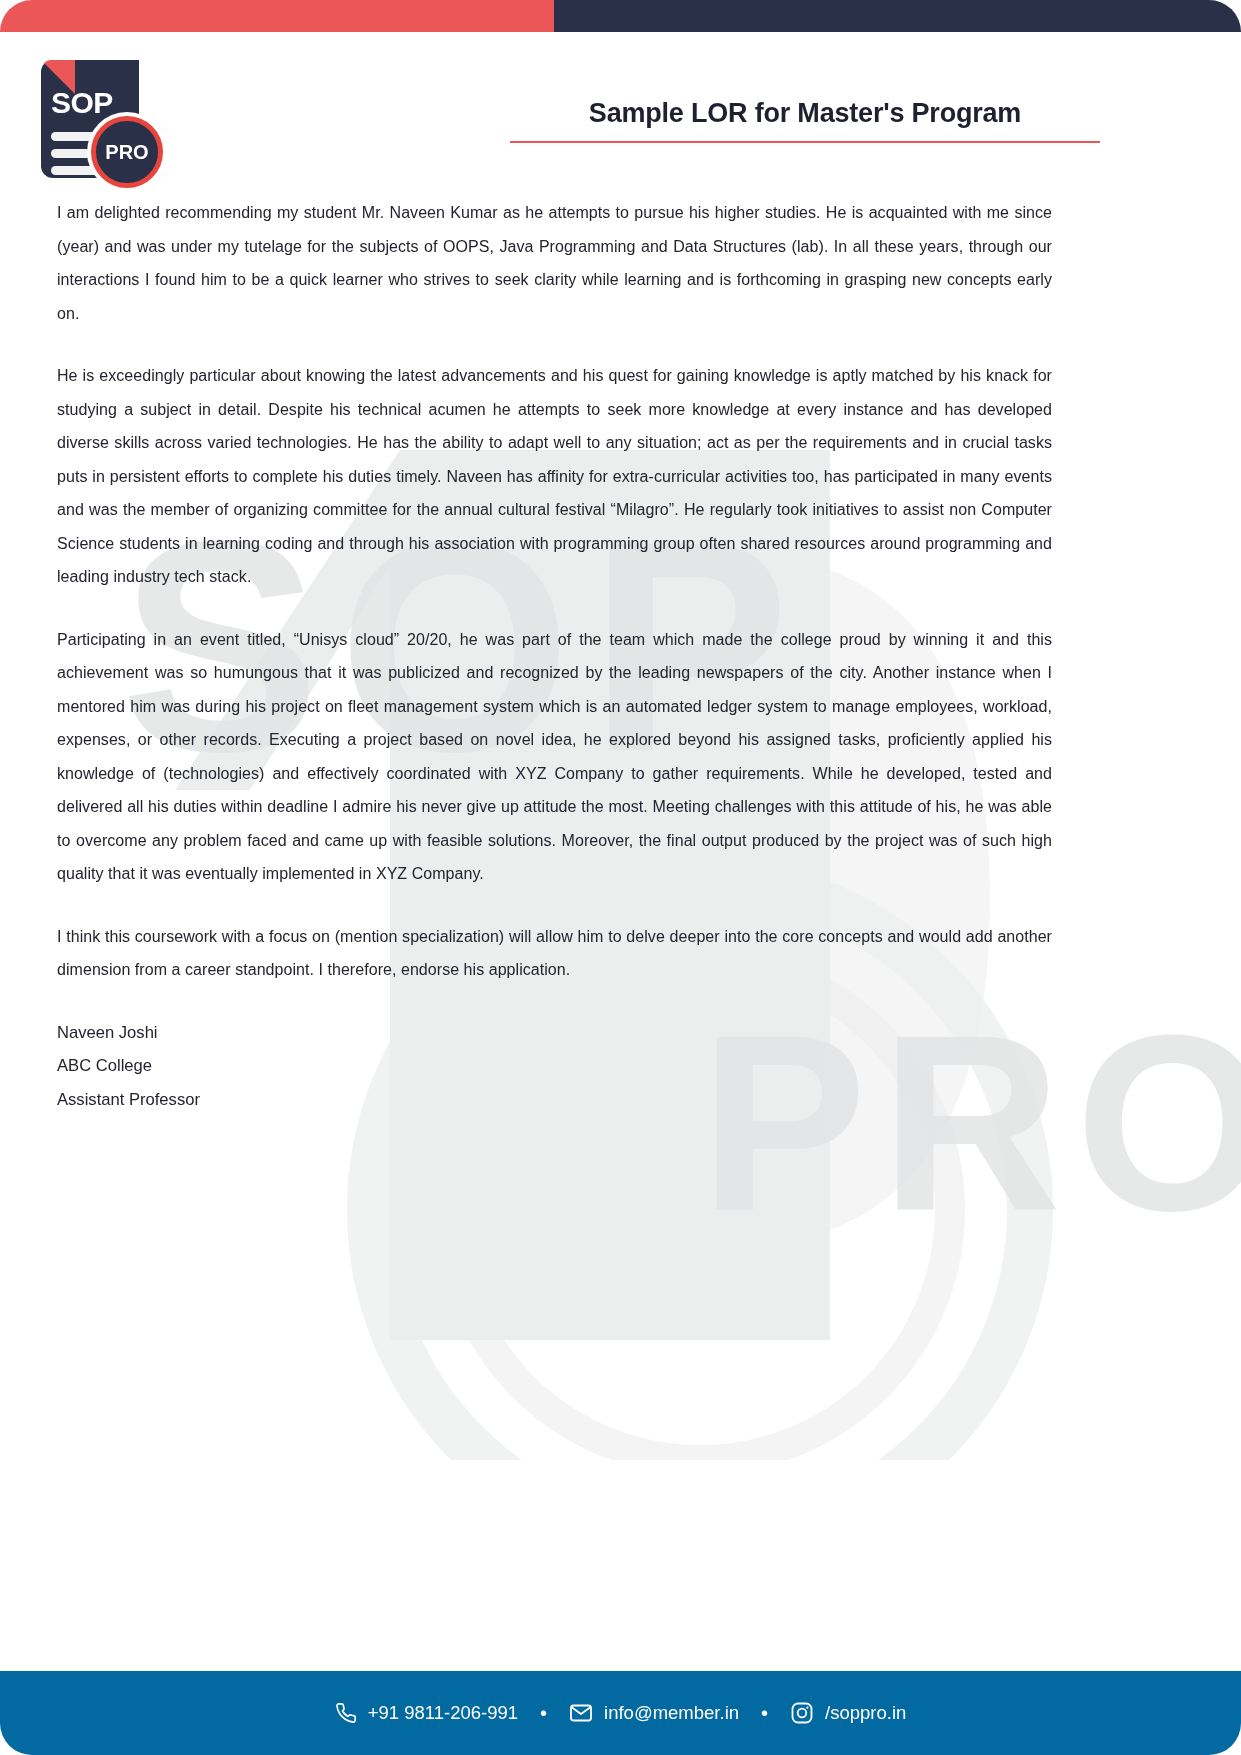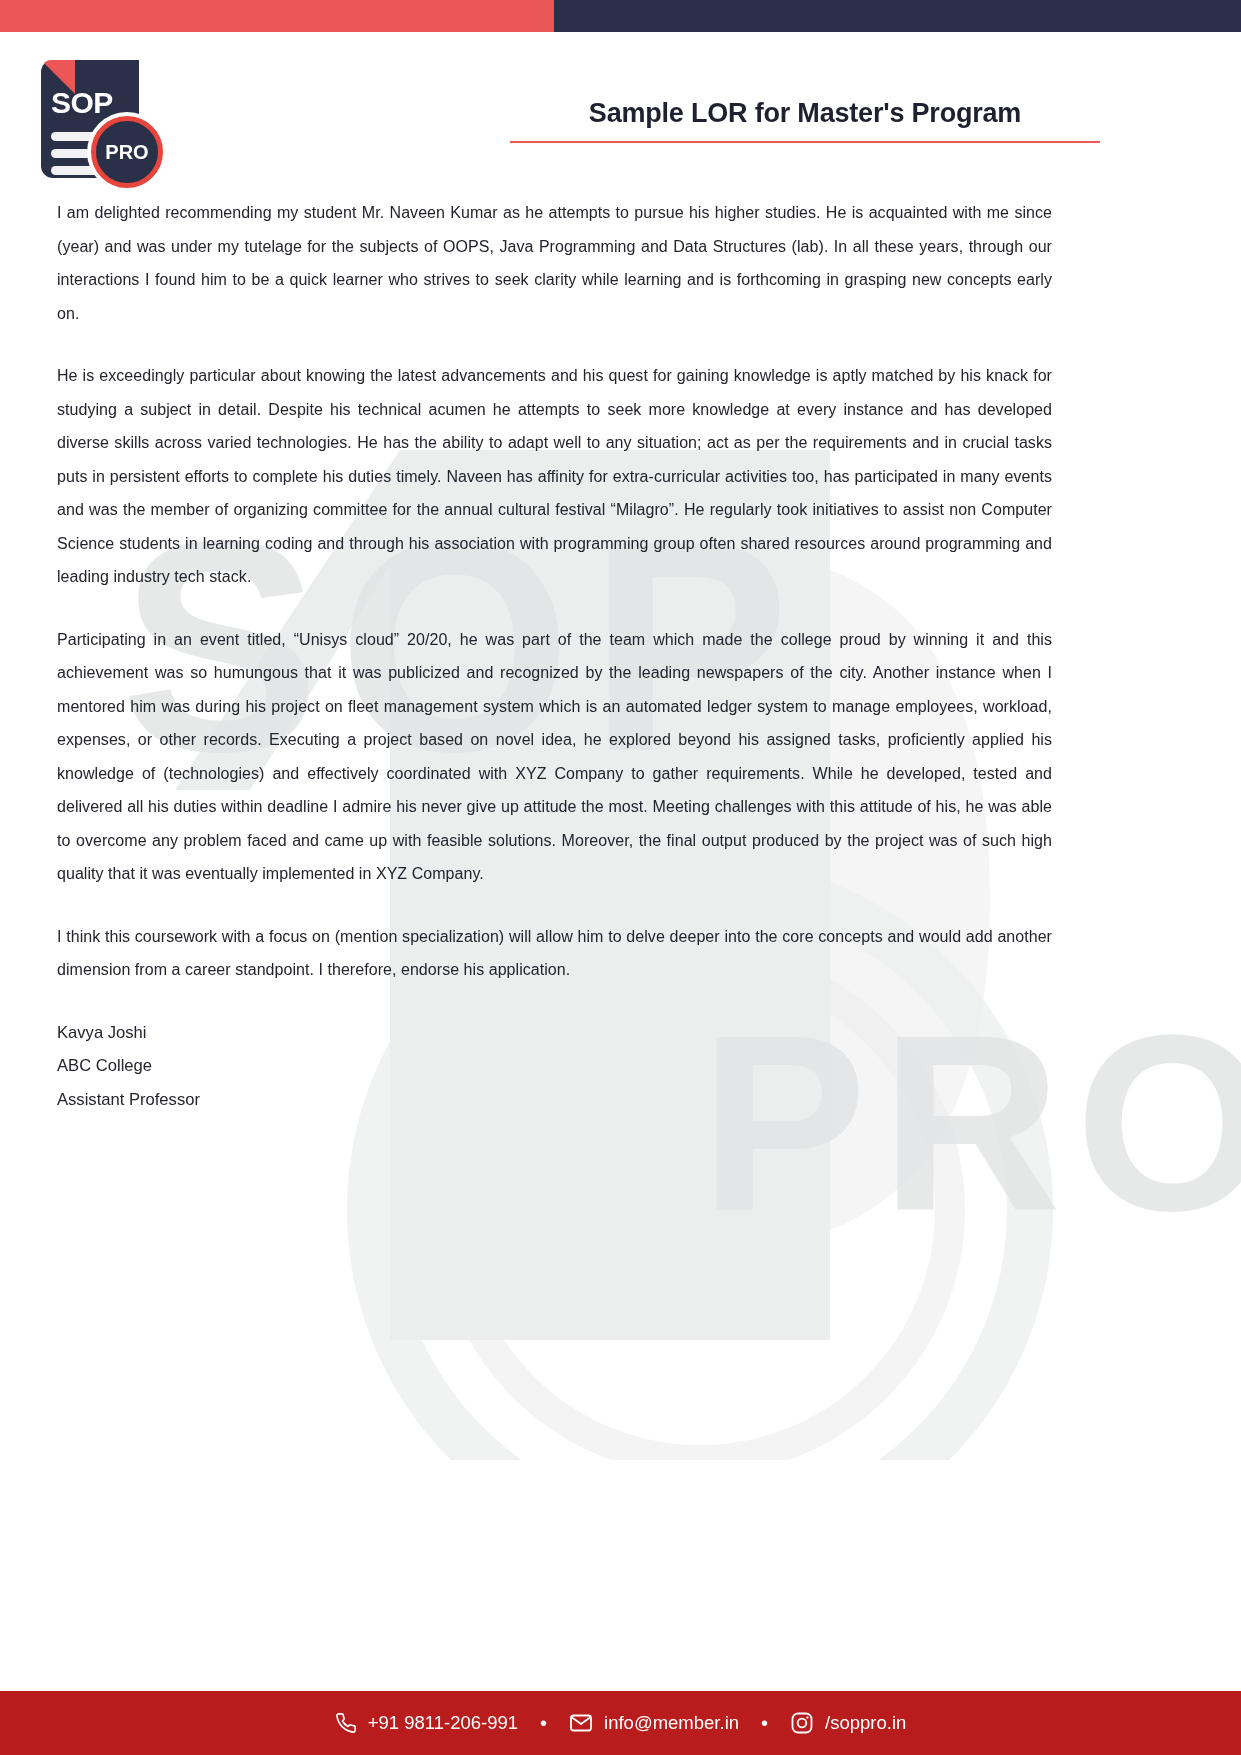--- a/index.html
+++ b/index.html
@@ -8,20 +8,21 @@
     height: 1755px;
     background: #ffffff;
     font-family: "Liberation Sans", sans-serif;
   }
   .page {
     position: relative;
     width: 1241px;
     height: 1755px;
     background: #ffffff;
     overflow: hidden;
+    border-radius: 32px;
   }
 
   
   .topbar {
     position: absolute;
     top: 0; left: 0;
     width: 1241px;
     height: 32px;
     display: flex;
   }
@@ -148,22 +149,22 @@
   .signature div {
     font-size: 16.6px;
     line-height: 33.5px;
     color: #23242e;
   }
 
   
   .footer {
     position: absolute;
     left: 0; bottom: 0;
-    width: 1241px; height: 64px;
-    background: #b91c1c;
+    width: 1241px; height: 84px;
+    background: #0369a1;
     display: flex;
     align-items: center;
     justify-content: center;
     gap: 0px;
   }
   .footer-item {
     display: flex;
     align-items: center;
     gap: 11px;
     color: #ffffff;
@@ -220,21 +221,21 @@
   </svg>
 
   <div class="content">
 
     <p class="body-para">I am delighted recommending my student Mr. Naveen Kumar as he attempts to pursue his higher studies. He is acquainted with me since (year) and was under my tutelage for the subjects of OOPS, Java Programming and Data Structures (lab). In all these years, through our interactions I found him to be a quick learner who strives to seek clarity while learning and is forthcoming in grasping new concepts early on.</p>
     <p class="body-para">He is exceedingly particular about knowing the latest advancements and his quest for gaining knowledge is aptly matched by his knack for studying a subject in detail. Despite his technical acumen he attempts to seek more knowledge at every instance and has developed diverse skills across varied technologies. He has the ability to adapt well to any situation; act as per the requirements and in crucial tasks puts in persistent efforts to complete his duties timely. Naveen has affinity for extra-curricular activities too, has participated in many events and was the member of organizing committee for the annual cultural festival “Milagro”. He regularly took initiatives to assist non Computer Science students in learning coding and through his association with programming group often shared resources around programming and leading industry tech stack.</p>
     <p class="body-para">Participating in an event titled, “Unisys cloud” 20/20, he was part of the team which made the college proud by winning it and this achievement was so humungous that it was publicized and recognized by the leading newspapers of the city. Another instance when I mentored him was during his project on fleet management system which is an automated ledger system to manage employees, workload, expenses, or other records. Executing a project based on novel idea, he explored beyond his assigned tasks, proficiently applied his knowledge of (technologies) and effectively coordinated with XYZ Company to gather requirements. While he developed, tested and delivered all his duties within deadline I admire his never give up attitude the most. Meeting challenges with this attitude of his, he was able to overcome any problem faced and came up with feasible solutions. Moreover, the final output produced by the project was of such high quality that it was eventually implemented in XYZ Company.</p>
     <p class="body-para last">I think this coursework with a focus on (mention specialization) will allow him to delve deeper into the core concepts and would add another dimension from a career standpoint. I therefore, endorse his application.</p>
 
     <div class="signature">
-      <div>Kavya Joshi</div>
+      <div>Naveen Joshi</div>
       <div>ABC College</div>
       <div>Assistant Professor</div>
     </div>
   </div>
 
   <div class="footer">
 
     <div class="footer-item">
       <span class="ficon">
         <svg width="22" height="22" viewBox="0 0 24 24" fill="none" stroke="#ffffff" stroke-width="1.8" stroke-linecap="round" stroke-linejoin="round">

